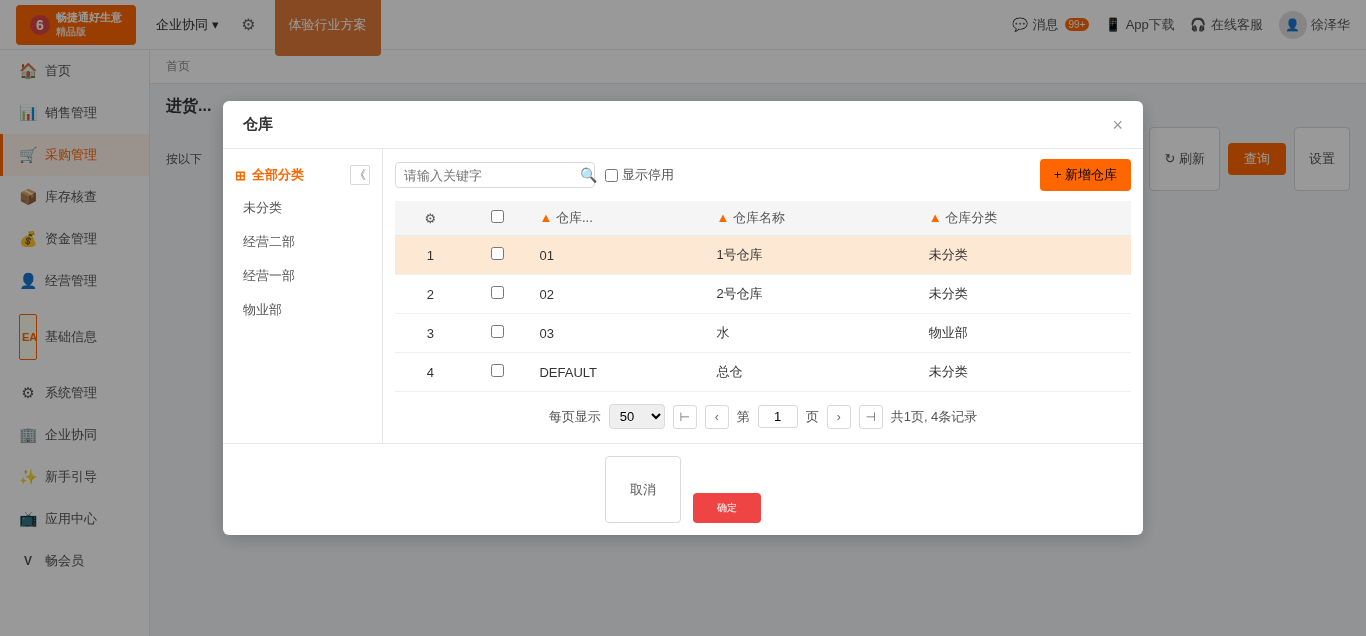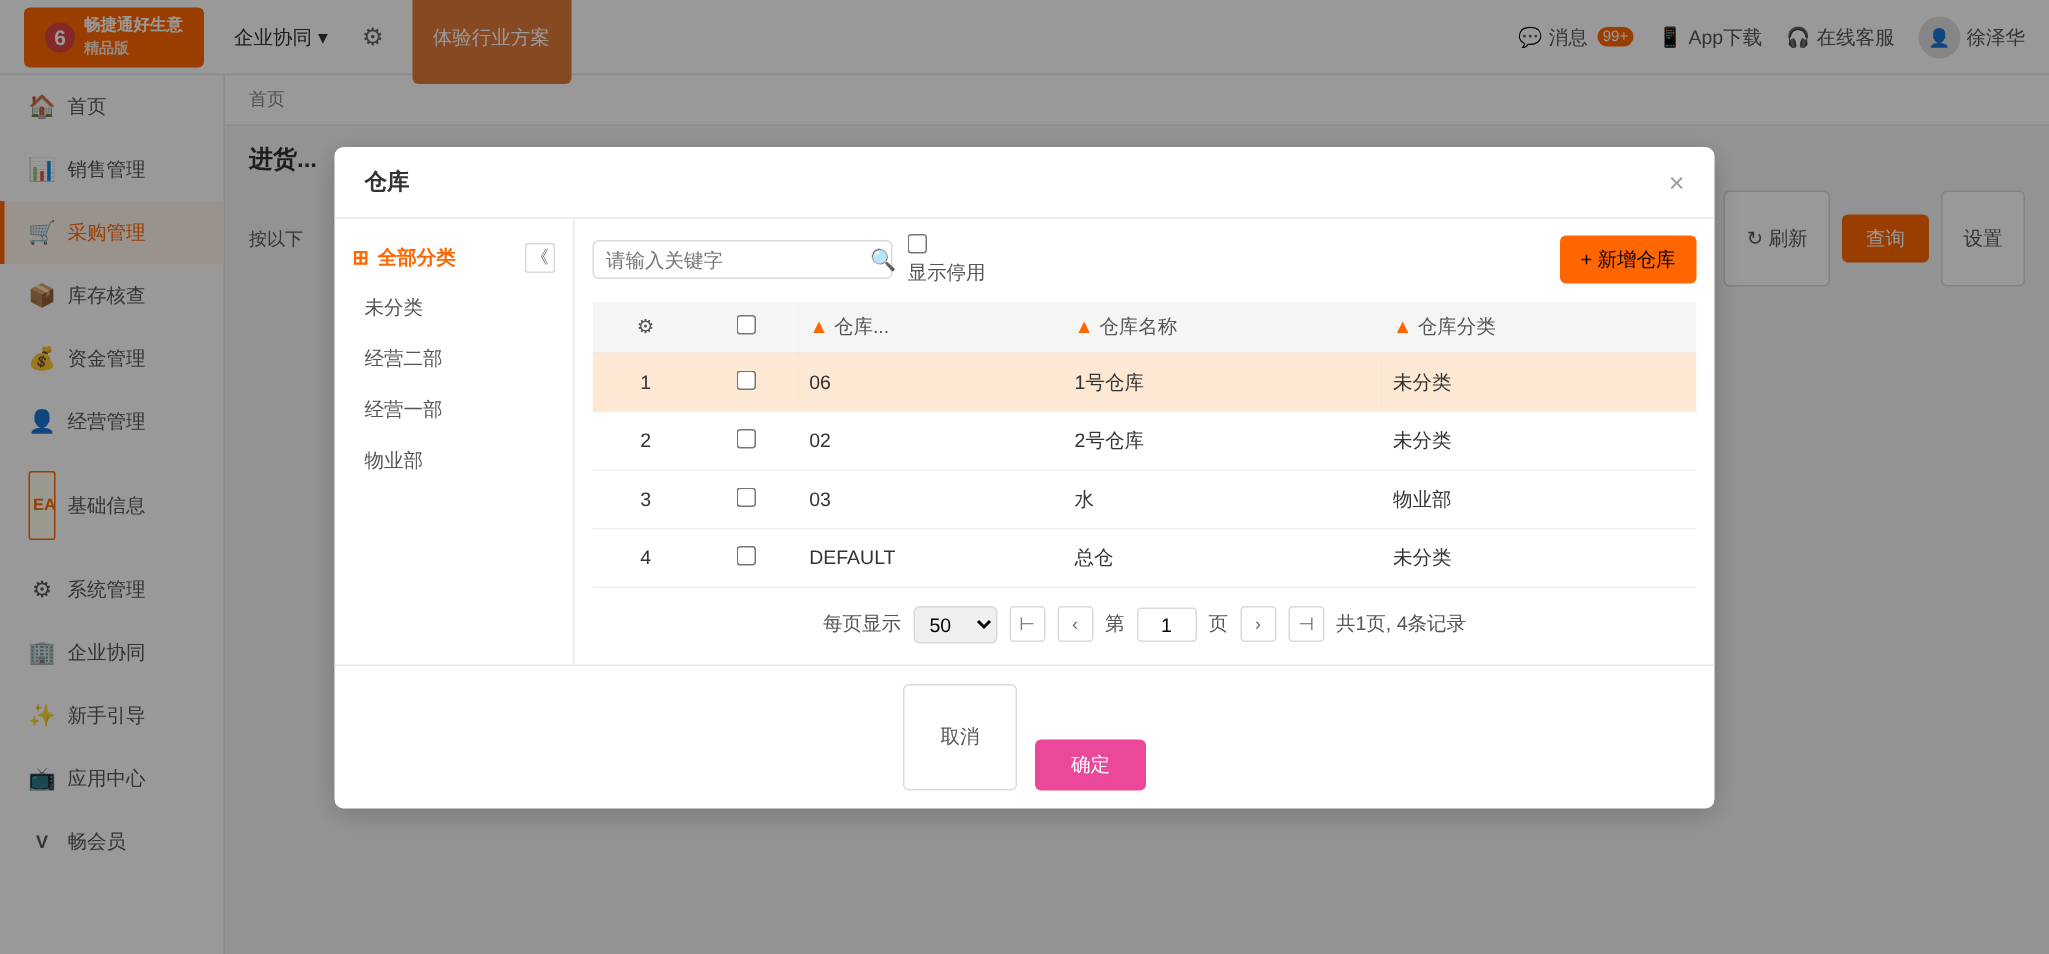--- a/index.html
+++ b/index.html
@@ -264,22 +264,22 @@
     }
     .search-box input {
       border: none;
       outline: none;
       font-size: 13px;
       flex: 1;
       color: #0f172a;
     }
     .search-icon { color: #bbb; font-size: 14px; }
     .checkbox-label {
-      display: flex; align-items: flex-start; gap: 4px;
-      font-size: 13px; color: #555; flex-direction: column;
+      display: flex; align-items: center; gap: 4px;
+      font-size: 13px; color: #555;
     }
     .add-btn {
       margin-left: auto;
       background: #f60;
       color: #000000;
       border: none;
       padding: 7px 14px;
       border-radius: 4px;
       cursor: pointer;
       font-size: 13px;
@@ -363,26 +363,26 @@
       padding: 8px 24px;
       border: 1px solid #d9d9d9;
       background: #fff;
       border-radius: 4px;
       cursor: pointer;
       font-size: 13px;
       color: #555;
     }
     .btn-confirm {
       padding: 8px 24px;
-      background: #ec4899;
+      background: #ef4444;
       color: #fff;
       border: none;
       border-radius: 4px;
       cursor: pointer;
-      font-size: 13px;
+      font-size: 10px;
       margin-top: 37px;
     }
   </style>
 </head>
 <body>
 
 <div class="topbar">
   <div class="topbar-logo">
     <div class="topbar-logo-icon">
       <span>6</span>
@@ -550,21 +550,21 @@
                 <th class="col-cat">
                   <span style="color:#f60">▲</span>
                   <span>仓库分类</span>
                 </th>
               </tr>
             </thead>
             <tbody>
               <tr class="highlighted">
                 <td class="td-center">1</td>
                 <td class="td-center"><input type="checkbox" style=""></td>
-                <td>06</td>
+                <td>01</td>
                 <td>1号仓库</td>
                 <td>未分类</td>
               </tr>
               <tr>
                 <td class="td-center">2</td>
                 <td class="td-center"><input type="checkbox" style=""></td>
                 <td>02</td>
                 <td>2号仓库</td>
                 <td>未分类</td>
               </tr>

